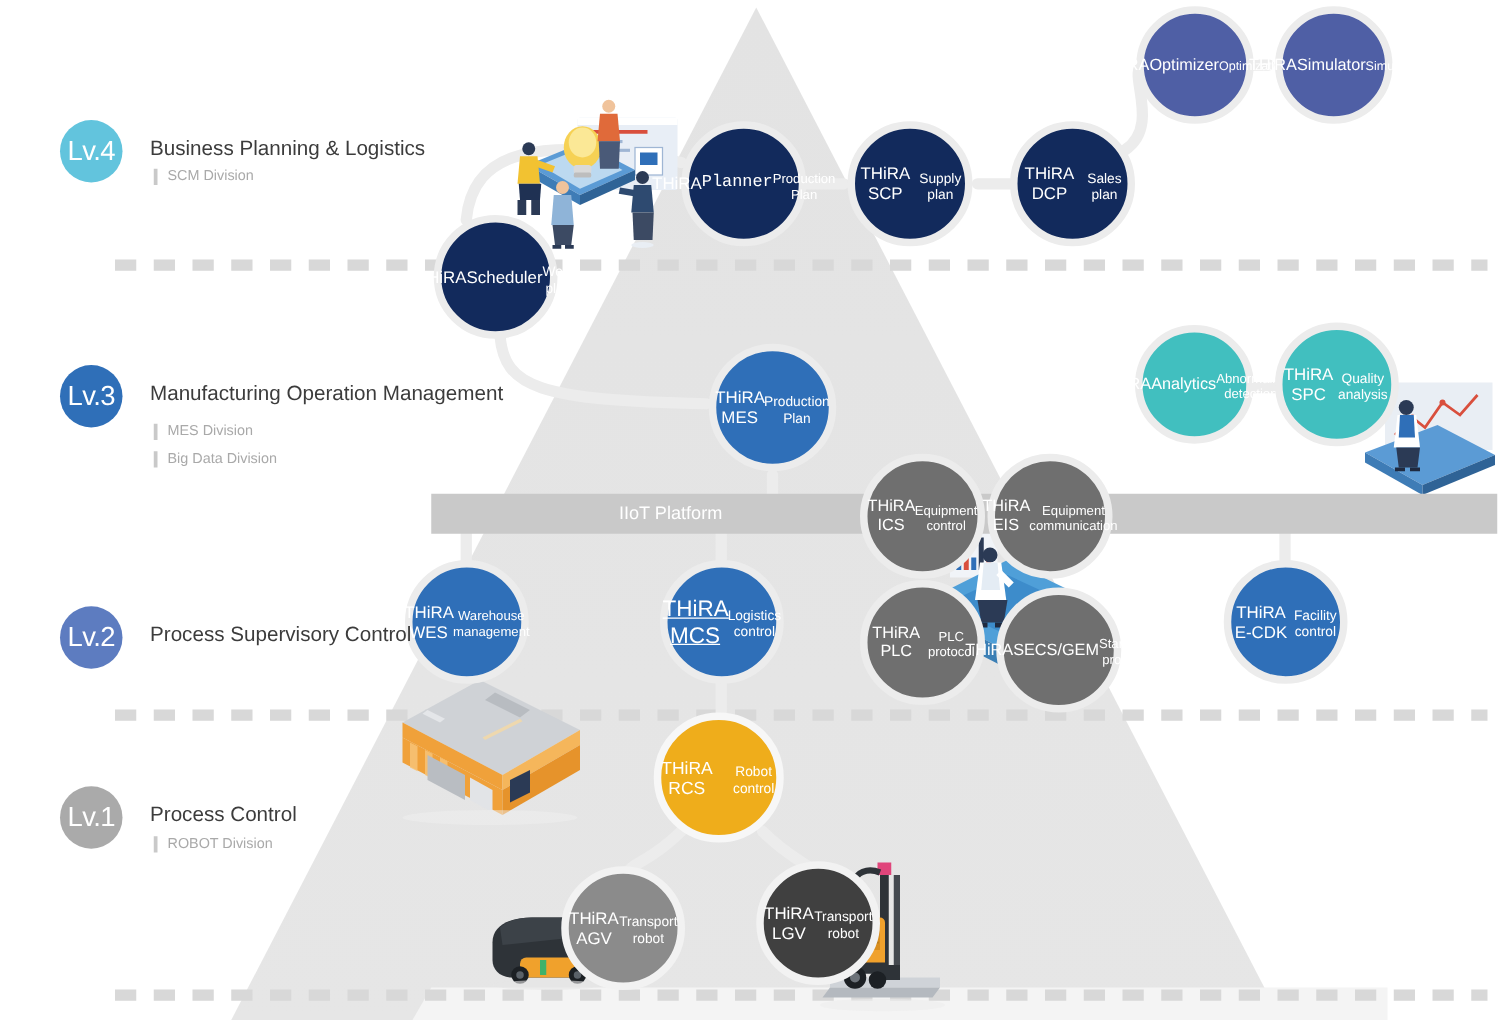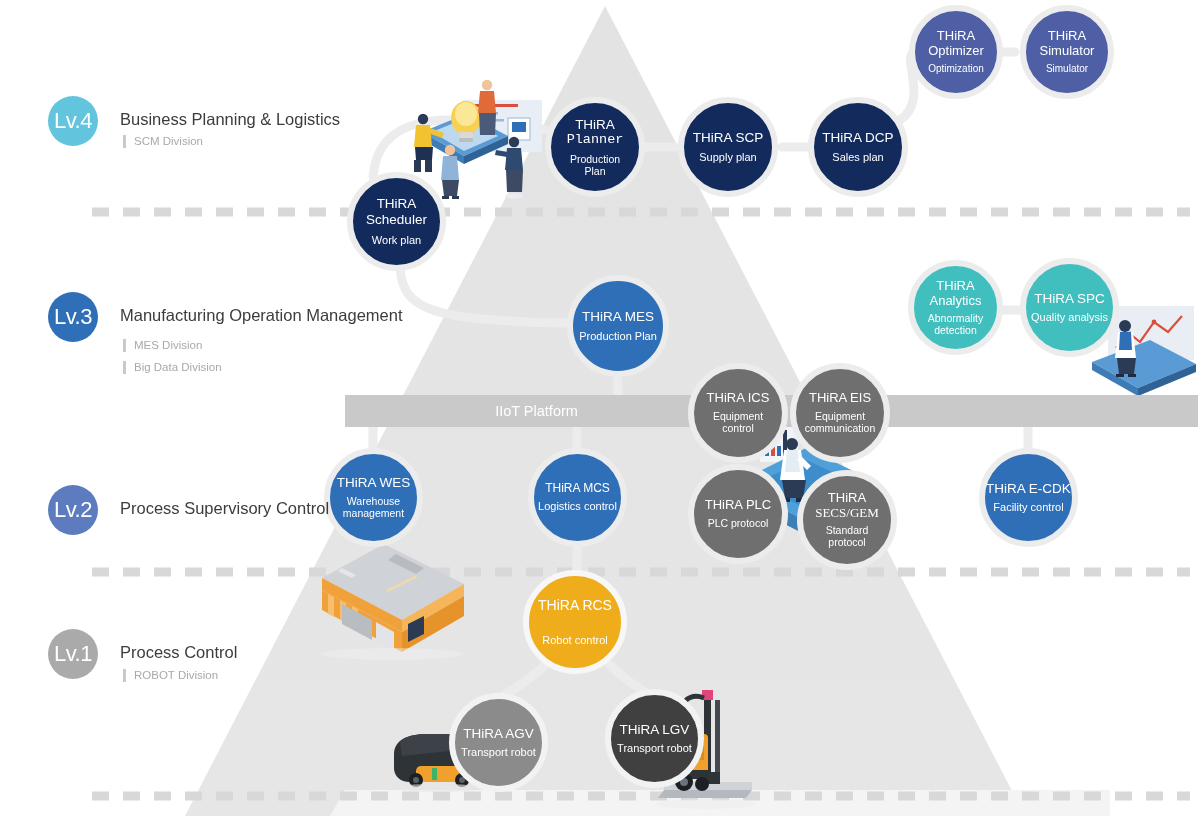--- a/index.html
+++ b/index.html
@@ -9,21 +9,21 @@
     background:#ffffff;
     font-family:"Liberation Sans","DejaVu Sans",sans-serif;
     -webkit-font-smoothing:antialiased;
   }
   #stage{position:absolute;left:0;top:0;width:1198px;height:816px;}
   .layer{position:absolute;left:0;top:0;width:1198px;height:816px;}
   #svg-bg{z-index:1;}
   #svg-art{z-index:3;}
   .node{
     position:absolute;border-radius:50%;
-    display:flex;flex-direction:column;align-items:center;justify-content:center;
+    display:flex;flex-direction:row;align-items:center;justify-content:center;
     text-align:center;color:#ffffff;box-sizing:border-box;
     border:6px solid #ececec;
     z-index:5;
   }
   .node .t{font-weight:400;line-height:1.15;}
   .node .s{line-height:1.18;}
   .lv-badge{
     position:absolute;border-radius:50%;display:flex;align-items:center;justify-content:center;
     color:#ffffff;font-size:22px;letter-spacing:-0.5px;z-index:6;
   }
@@ -334,31 +334,31 @@
     <div class="s" style="font-size:10.5px;margin-top:4px;width:80px;">Equipment communication</div>
   </div>
 
   <div class="node" style="left:688px;top:464px;width:100px;height:100px;background:#6f6f6f;">
     <div class="t" style="font-size:13px;">THiRA PLC</div>
     <div class="s" style="font-size:10.5px;margin-top:4px;">PLC protocol</div>
   </div>
 
   <div class="node" style="left:797px;top:470px;width:100px;height:100px;background:#6f6f6f;">
     <div class="t" style="font-size:13px;">THiRA</div>
-    <div class="t" style="font-size:13px;font-family:Liberation Serif, serif;">SECS/GEM</div>
+    <div class="t" style="font-size:13px;">SECS/GEM</div>
     <div class="s" style="font-size:10.5px;margin-top:3px;width:62px;">Standard protocol</div>
   </div>
 
   <div class="node" style="left:324px;top:448px;width:99px;height:99px;background:#2f6fb8;text-align:center;">
     <div class="t" style="font-size:13.5px;">THiRA WES</div>
     <div class="s" style="font-size:10.5px;margin-top:4px;width:66px;">Warehouse management</div>
   </div>
 
   <div class="node" style="left:528px;top:448px;width:99px;height:99px;background:#2f6fb8;">
-    <div class="t" style="font-size:12px;">THiRA MCS</div>
+    <div class="t" style="font-size:18px;text-decoration:underline;">THiRA MCS</div>
     <div class="s" style="font-size:11px;margin-top:5px;">Logistics control</div>
   </div>
 
   <div class="node" style="left:979px;top:448px;width:99px;height:99px;background:#2f6fb8;">
     <div class="t" style="font-size:13.5px;">THiRA E-CDK</div>
     <div class="s" style="font-size:11px;margin-top:5px;">Facility control</div>
   </div>
 
   <div class="node" style="left:523px;top:570px;width:104px;height:104px;background:#efad1b;border-color:#f7f7f7;gap:15px;">
     <div class="t" style="font-size:14px;">THiRA RCS</div>

